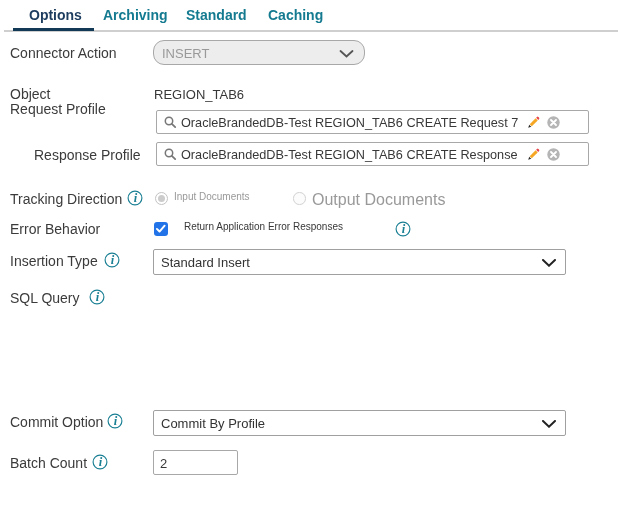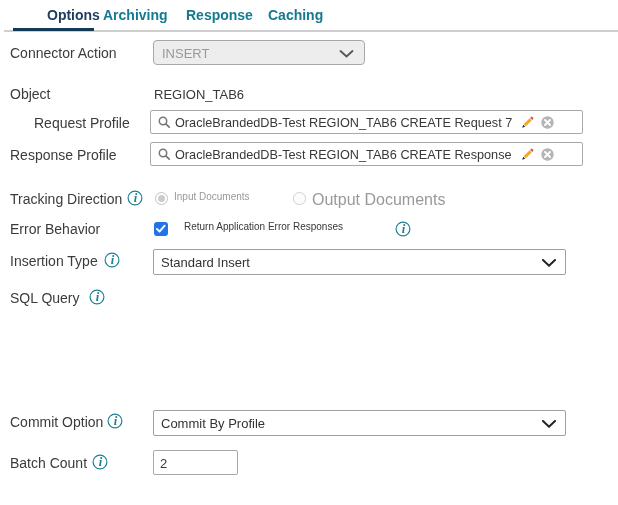--- a/index.html
+++ b/index.html
@@ -3,68 +3,68 @@
 <meta charset="utf-8">
 <style>
   * { margin:0; padding:0; box-sizing:border-box; }
   html,body { background:#fff; }
   body { font-family:"Liberation Sans", sans-serif; width:618px; height:505px; overflow:hidden; }
   #page { position:relative; width:618px; height:505px; }
   .abs { position:absolute; }
   .lbl { position:absolute; left:10px; font-size:14px; color:#3b3b3b; white-space:nowrap; }
   .tab { position:absolute; top:7px; font-size:14px; font-weight:bold; color:#147a90; white-space:nowrap; }
   .val { position:absolute; font-size:13px; color:#383838; white-space:nowrap; }
-  .ifield { position:absolute; left:150px; width:433px; height:24px; border:1px solid #a8a8a8; border-radius:2px; background:#fff; }
+  .ifield { position:absolute; left:156px; width:433px; height:24px; border:1px solid #a8a8a8; border-radius:2px; background:#fff; }
   .sel { position:absolute; left:153px; width:413px; height:26px; border:1px solid #a0a0a0; border-radius:2px; background:#fff; }
   .sel .txt { position:absolute; left:7px; top:5px; font-size:13px; color:#333; }
   .chev { position:absolute; top:9px; right:9px; }
   .ghost { color:#999 !important; }
   svg { display:block; }
 </style>
 </head>
 <body>
 <div id="page">
 
-  <span class="tab" style="left:47px; color:#1d3c5e;">Options</span>
+  <span class="tab" style="left:29px; color:#1d3c5e;">Options</span>
   <span class="tab" style="left:103px;">Archiving</span>
-  <span class="tab" style="left:186px;">Response</span>
+  <span class="tab" style="left:186px;">Standard</span>
   <span class="tab" style="left:268px;">Caching</span>
   <div class="abs" style="left:4px; top:30px; width:614px; height:1.5px; background:#cfcfcf;"></div>
   <div class="abs" style="left:13px; top:27.5px; width:81px; height:3px; background:#123a57;"></div>
 
   <span class="lbl" style="top:45px;">Connector Action</span>
-  <div class="abs" style="left:153px; top:40px; width:212px; height:25px; background:#ededed; border:1px solid #a8a8a8; border-radius:4px;">
+  <div class="abs" style="left:153px; top:40px; width:212px; height:25px; background:#ededed; border:1px solid #a8a8a8; border-radius:11px;">
     <span class="abs ghost" style="left:8px; top:5px; font-size:13px;">INSERT</span>
     <svg class="abs" style="right:10px; top:9px;" width="15" height="8" viewBox="0 0 15 8">
         <path d="M1.5 1 L7.5 6.5 L13.5 1" fill="none" stroke="#555" stroke-width="1.8" stroke-linecap="round"></path>
       </svg>
   </div>
 
   <span class="lbl" style="top:86px;">Object</span>
   <span class="val" style="left:154px; top:87px;">REGION_TAB6</span>
 
-  <span class="lbl" style="top:115px;margin-left:24px;">Request Profile</span>
+  <span class="lbl" style="top:101px;">Request Profile</span>
   <div class="ifield" style="top:110px;">
     <svg class="abs" style="left:7px; top:5px;" width="13" height="13" viewBox="0 0 13 13">
         <circle cx="5" cy="5" r="3.7" fill="none" stroke="#777" stroke-width="1.5"></circle>
         <line x1="7.8" y1="7.8" x2="11.2" y2="11.2" stroke="#777" stroke-width="1.7" stroke-linecap="round"></line>
       </svg>
     <span class="abs" style="left:24px; top:4.5px; font-size:12.7px; color:#383838; white-space:nowrap;">OracleBrandedDB-Test REGION_TAB6 CREATE Request 7</span>
     <svg class="abs pencil" style="left:371px; top:4.5px;" width="12" height="12" viewBox="0 0 12 12">
       <polygon points="0.2,11.8 1.2,8.7 3.3,10.8" fill="#2b2b2b"></polygon>
       <polygon points="1.7,8.2 7.6,2.3 9.7,4.4 3.8,10.3" fill="#f5a623"></polygon>
       <path d="M8.1 1.8 L9 0.9 Q9.6 0.3 10.4 1 L11 1.6 Q11.7 2.4 11.1 3 L10.2 3.9 Z" fill="#e8474b"></path>
     </svg>
     <svg class="abs" style="left:390px; top:4.5px;" width="13" height="13" viewBox="0 0 13 13">
         <circle cx="6.5" cy="6.5" r="6.2" fill="#b5b5b5"></circle>
         <path d="M4 4 L9 9 M9 4 L4 9" stroke="#fff" stroke-width="1.9" stroke-linecap="round"></path>
       </svg>
   </div>
 
-  <span class="lbl" style="top:147px;">Response Profile</span>
+  <span class="lbl" style="top:147px;margin-left:24px;">Response Profile</span>
   <div class="ifield" style="top:142px;">
     <svg class="abs" style="left:7px; top:5px;" width="13" height="13" viewBox="0 0 13 13">
         <circle cx="5" cy="5" r="3.7" fill="none" stroke="#777" stroke-width="1.5"></circle>
         <line x1="7.8" y1="7.8" x2="11.2" y2="11.2" stroke="#777" stroke-width="1.7" stroke-linecap="round"></line>
       </svg>
     <span class="abs" style="left:24px; top:4.5px; font-size:12.7px; color:#383838; white-space:nowrap;">OracleBrandedDB-Test REGION_TAB6 CREATE Response</span>
     <svg class="abs pencil" style="left:371px; top:4.5px;" width="12" height="12" viewBox="0 0 12 12">
       <polygon points="0.2,11.8 1.2,8.7 3.3,10.8" fill="#2b2b2b"></polygon>
       <polygon points="1.7,8.2 7.6,2.3 9.7,4.4 3.8,10.3" fill="#f5a623"></polygon>
       <path d="M8.1 1.8 L9 0.9 Q9.6 0.3 10.4 1 L11 1.6 Q11.7 2.4 11.1 3 L10.2 3.9 Z" fill="#e8474b"></path>

